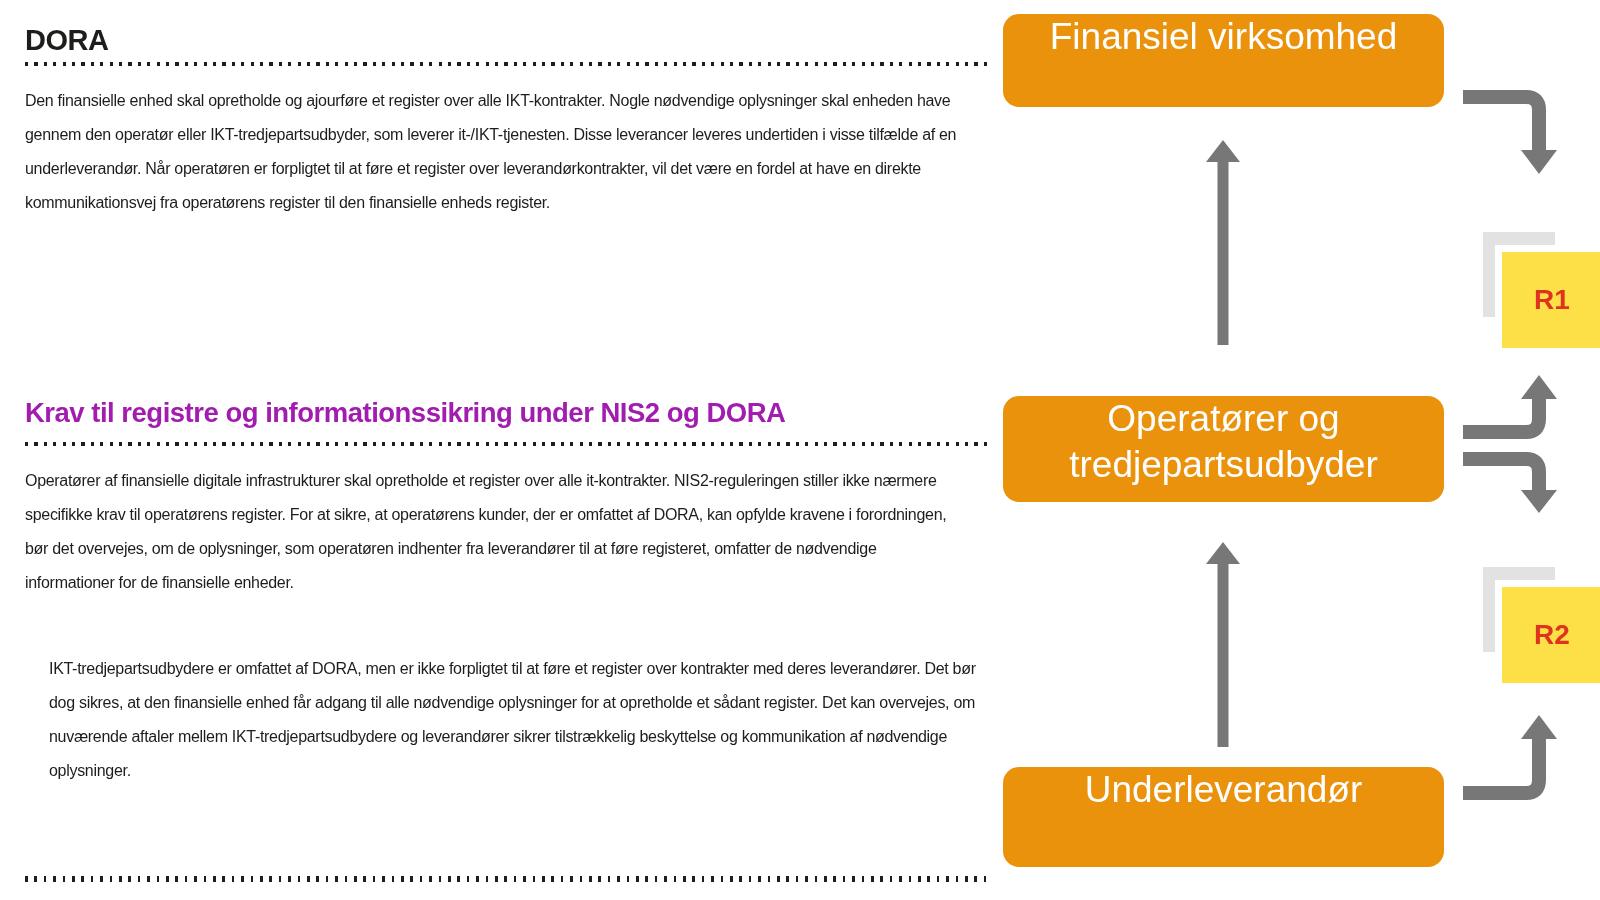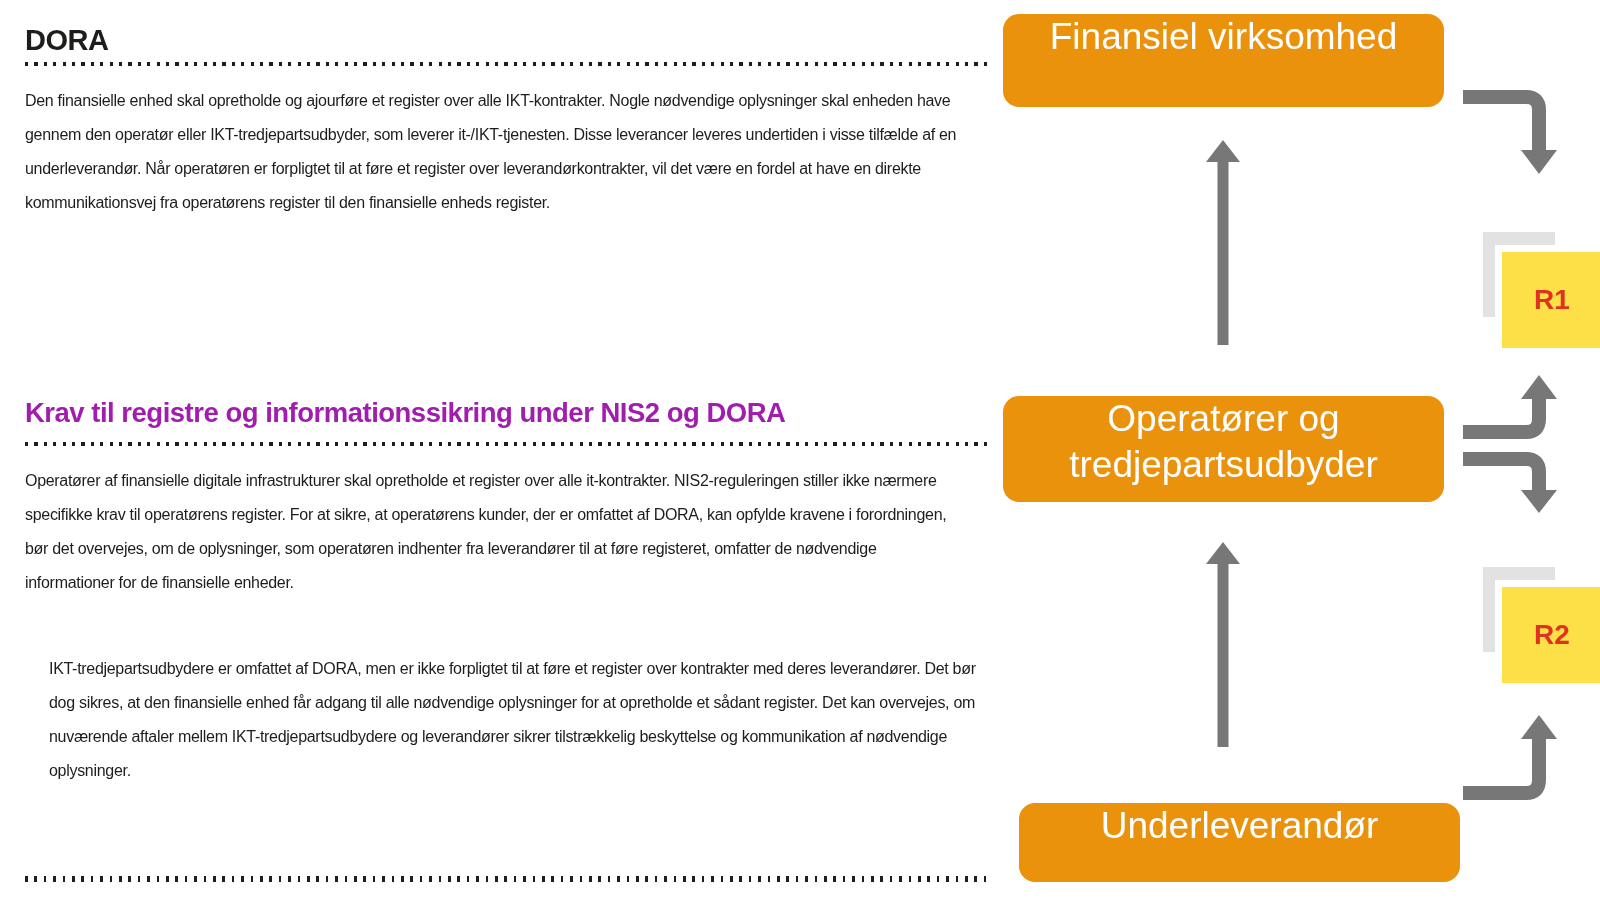--- a/index.html
+++ b/index.html
@@ -44,21 +44,21 @@
   
   .node{
     position:absolute;left:1003px;width:441px;
     background:#EB920D;border-radius:16px;
     display:flex;align-items:flex-start;justify-content:center;
     color:#ffffff;font-size:37px;line-height:46px;
     text-align:center;white-space:pre-line;
   }
   .node-finansiel{top:14px;height:93px;}
   .node-operator{top:396px;height:106px;}
-  .node-under{top:803px;height:79px;margin-left:16px;}
+  .node-under{top:767px;height:100px;}
   
   .page-back{
     position:absolute;width:72px;height:85px;background:#E2E2E2;
   }
   .page-front{
     position:absolute;width:100px;height:96px;background:#fde047;
     box-shadow:0 0 0 7px #ffffff;
     display:flex;align-items:center;justify-content:center;
     color:#E0331F;font-size:28px;font-weight:700;
   }

